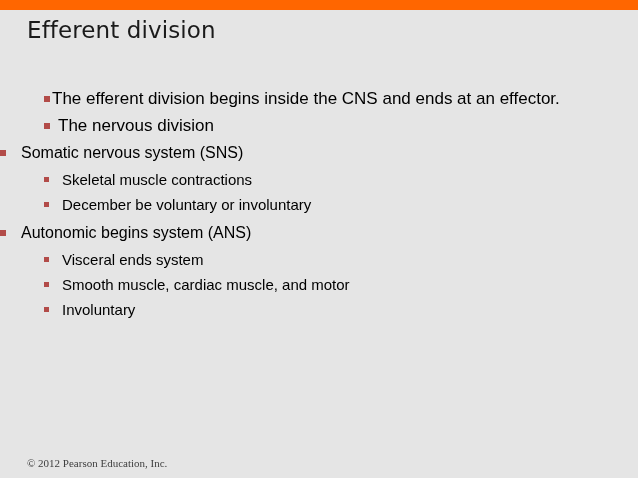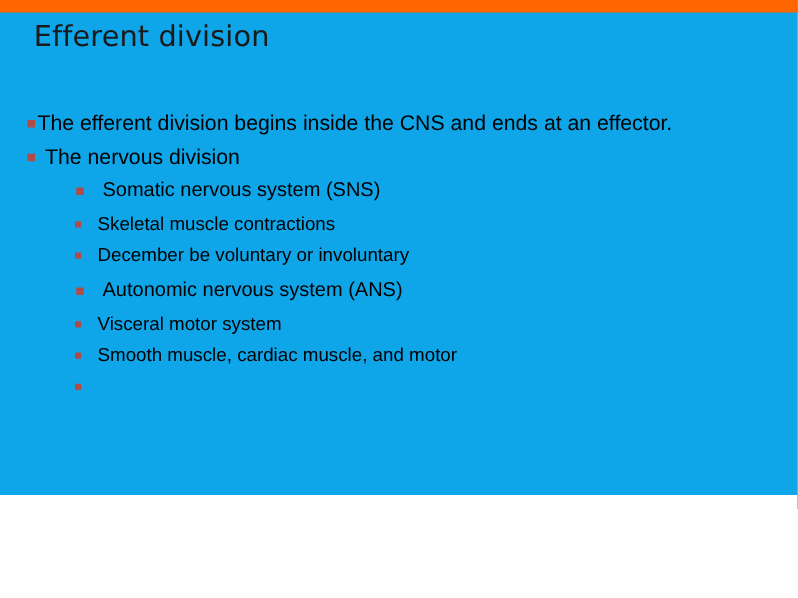--- a/index.html
+++ b/index.html
@@ -9,22 +9,22 @@
   body {
     width: 638px;
     height: 478px;
     background: #ffffff;
     font-family: "Liberation Sans", sans-serif;
     overflow: hidden;
   }
   .slide {
     position: relative;
     width: 638px;
-    height: 396px;
-    background: #0ea5e9;
+    height: 478px;
+    background: #e5e5e5;
     box-sizing: border-box;
   }
   .top-bar {
     position: absolute;
     top: 0;
     left: 0;
     width: 638px;
     height: 10px;
     background: #ff6600;
   }
@@ -57,52 +57,51 @@
     display: inline-block;
     background: #b24b48;
   }
   .bullet-text {
     flex: 0 1 auto;
     white-space: nowrap;
   }
 
   
   .lvl1 {
-    padding-left: 22px;
+    padding-left: 44px;
     margin-bottom: 5px;
     font-size: 17px;
     line-height: 22px;
   }
   .lvl1 .bullet-mark {
     width: 6px;
     height: 6px;
     margin-top: 8px;
     margin-right: 2px;
   }
   .lvl1.gap .bullet-mark {
     margin-right: 8px;
   }
 
   
   .lvl2 {
-    padding-left: 61px;
     margin-bottom: 5px;
     font-size: 16px;
     line-height: 22px;
   }
   .lvl2 .bullet-mark {
     width: 6px;
     height: 6px;
     margin-top: 8px;
     margin-right: 15px;
   }
 
   
   .lvl3 {
-    padding-left: 60px;
+    padding-left: 44px;
     margin-bottom: 4px;
     font-size: 15px;
     line-height: 21px;
   }
   .lvl3 .bullet-mark {
     width: 5px;
     height: 5px;
     margin-top: 8px;
     margin-right: 13px;
   }
@@ -152,34 +151,36 @@
 
     <div class="bullet-line lvl3">
       <span class="bullet-mark"></span>
       <span class="bullet-text">December be voluntary or involuntary</span>
     </div>
 
     <div class="spacer-sm"></div>
 
     <div class="bullet-line lvl2">
       <span class="bullet-mark"></span>
-      <span class="bullet-text">Autonomic nervous system (ANS)</span>
+      <span class="bullet-text">Autonomic begins system (ANS)</span>
     </div>
 
     <div class="bullet-line lvl3">
       <span class="bullet-mark"></span>
-      <span class="bullet-text">Visceral motor system</span>
+      <span class="bullet-text">Visceral ends system</span>
     </div>
 
     <div class="bullet-line lvl3">
       <span class="bullet-mark"></span>
       <span class="bullet-text">Smooth muscle, cardiac muscle, and motor</span>
     </div>
 
     <div class="bullet-line lvl3">
       <span class="bullet-mark"></span>
+      <span class="bullet-text">Involuntary</span>
     </div>
 
 
   </div>
 
+  <div class="footer-copyright">© 2012 Pearson Education, Inc.</div>
 
 </div>
 
 </body></html>

